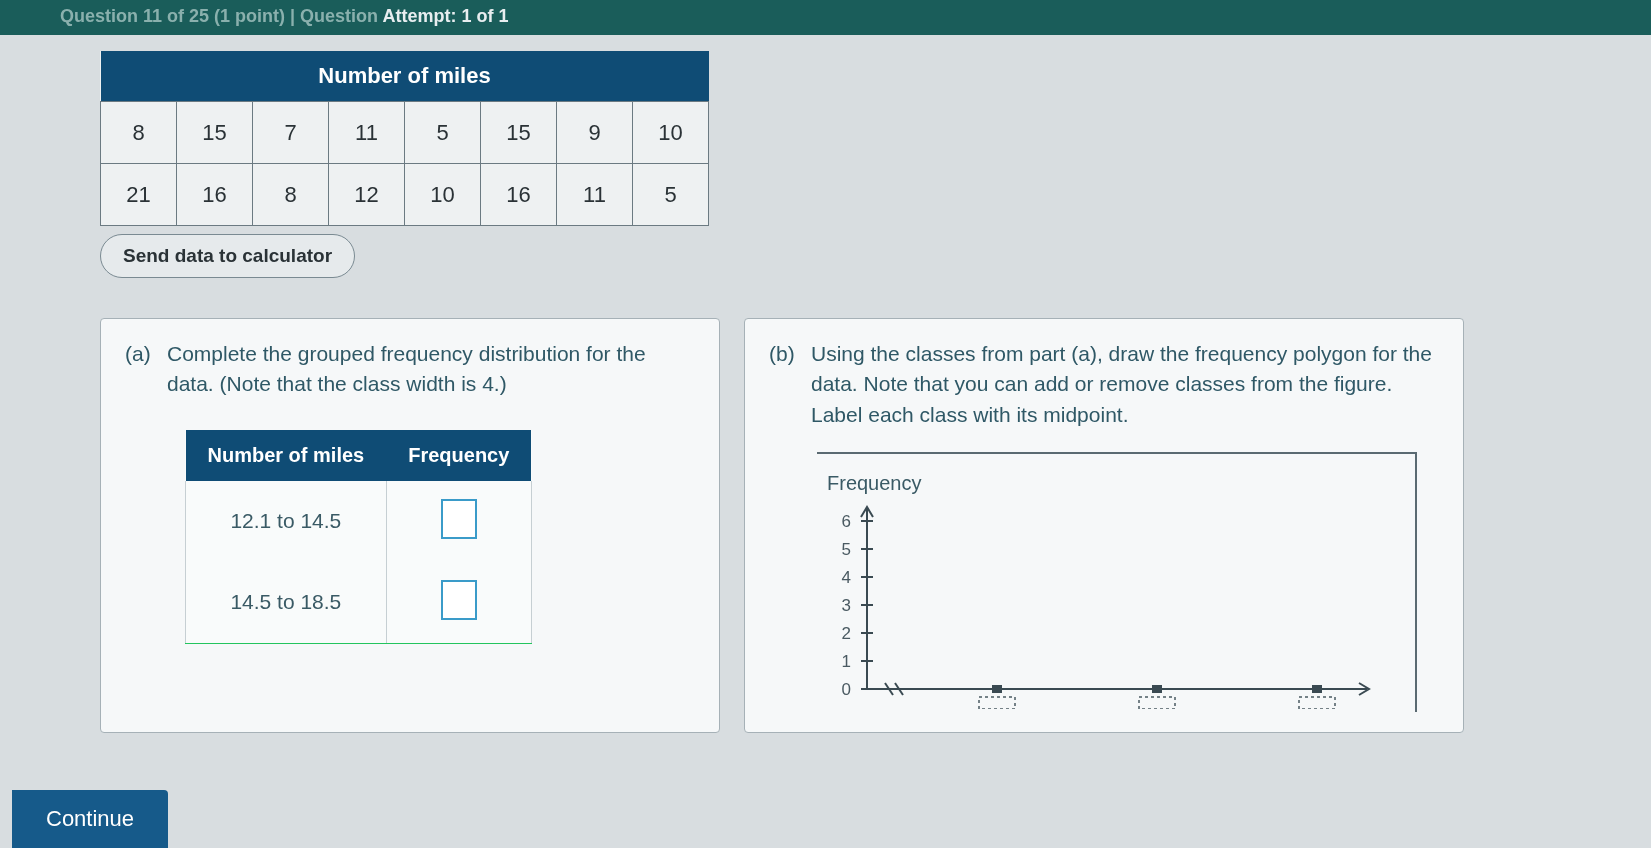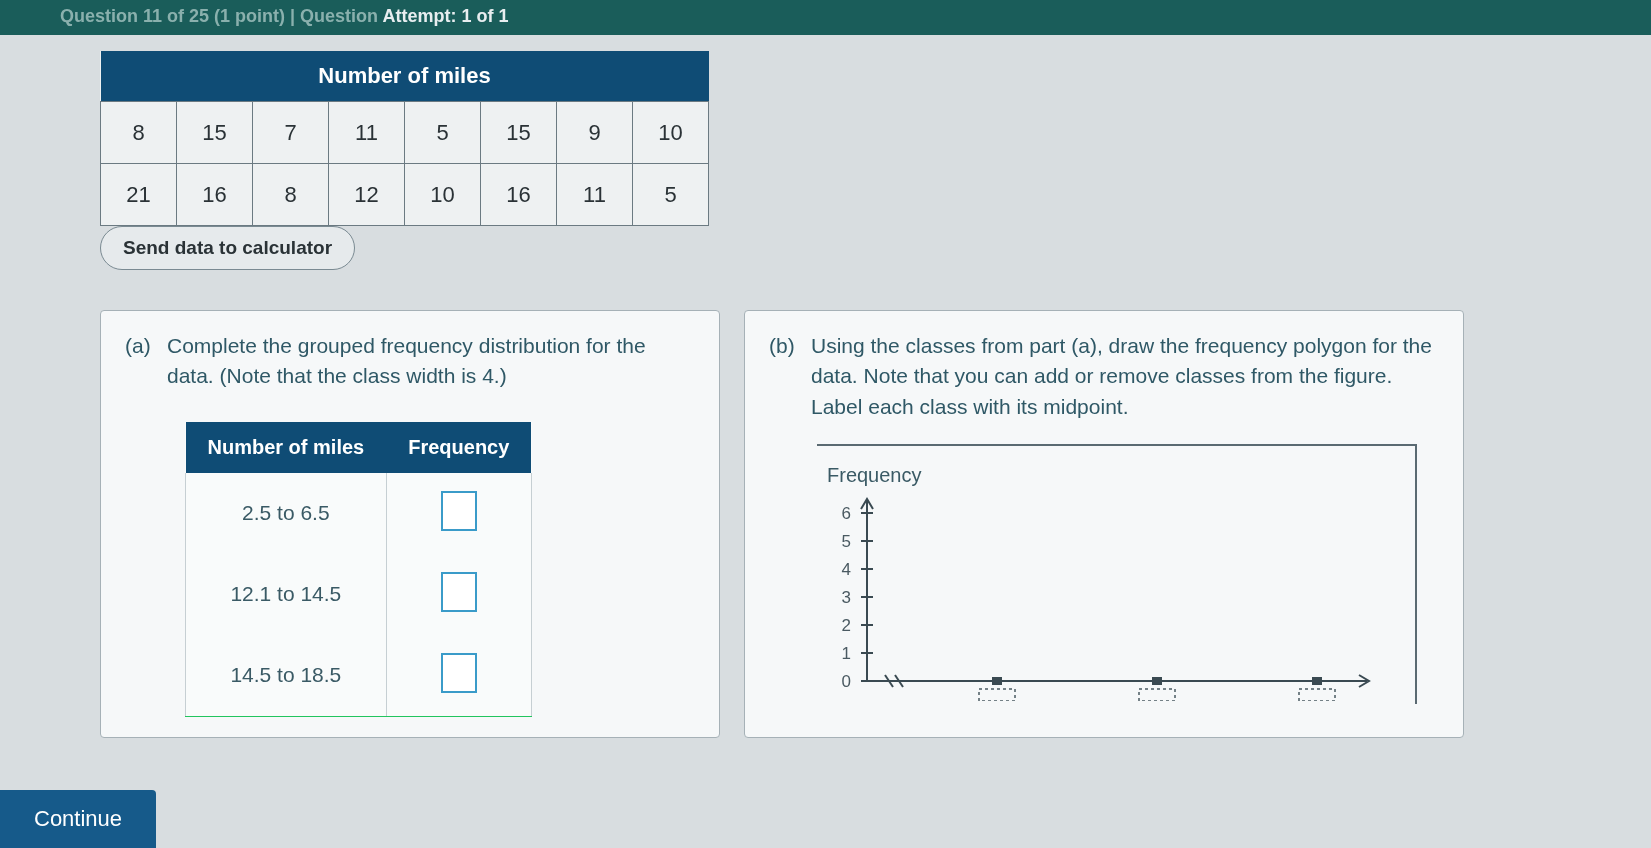--- a/index.html
+++ b/index.html
@@ -41,20 +41,21 @@
     border: 1px solid #6b7a82;
     width: 76px;
     height: 62px;
     text-align: center;
     font-size: 22px;
     color: #2a3236;
     background: #eef1f2;
   }
   .send-btn {
     display: inline-block;
+    margin-top: 8px;
     padding: 10px 22px;
     background: #e6eaec;
     border: 1px solid #7a8a92;
     border-radius: 30px;
     font-size: 19px;
     color: #2a3236;
     cursor: pointer;
     font-weight: 600;
     text-align: right;
   }
@@ -122,21 +123,21 @@
     position: relative;
     background: #f6f8f9;
   }
   .chart-label {
     font-size: 20px;
     color: #3a5a65;
     margin-bottom: 4px;
   }
   .continue-btn {
     position: absolute;
-    left: 0;
+    left: 12px;
     bottom: 0;
     background: #165a8a;
     color: #fff;
     font-size: 22px;
     font-weight: 500;
     padding: 16px 34px;
     border: none;
     border-top-right-radius: 4px;
     cursor: pointer;
   }
@@ -198,24 +199,20 @@
       <div class="freq-wrap">
         <table class="freq-table">
           <tbody>
               <tr>
             <th>Number of miles</th>
             <th>Frequency</th>
           </tr>
           </tbody>
             <tbody id="freq-body">
               <tr>
-                <td>2.5 to 6.5</td>
-                <td><span class="input-box"></span></td>
-              </tr>
-              <tr>
                 <td>12.1 to 14.5</td>
                 <td><span class="input-box"></span></td>
               </tr>
               <tr>
                 <td>14.5 to 18.5</td>
                 <td><span class="input-box"></span></td>
               </tr>
             </tbody>
         </table>
       </div>

